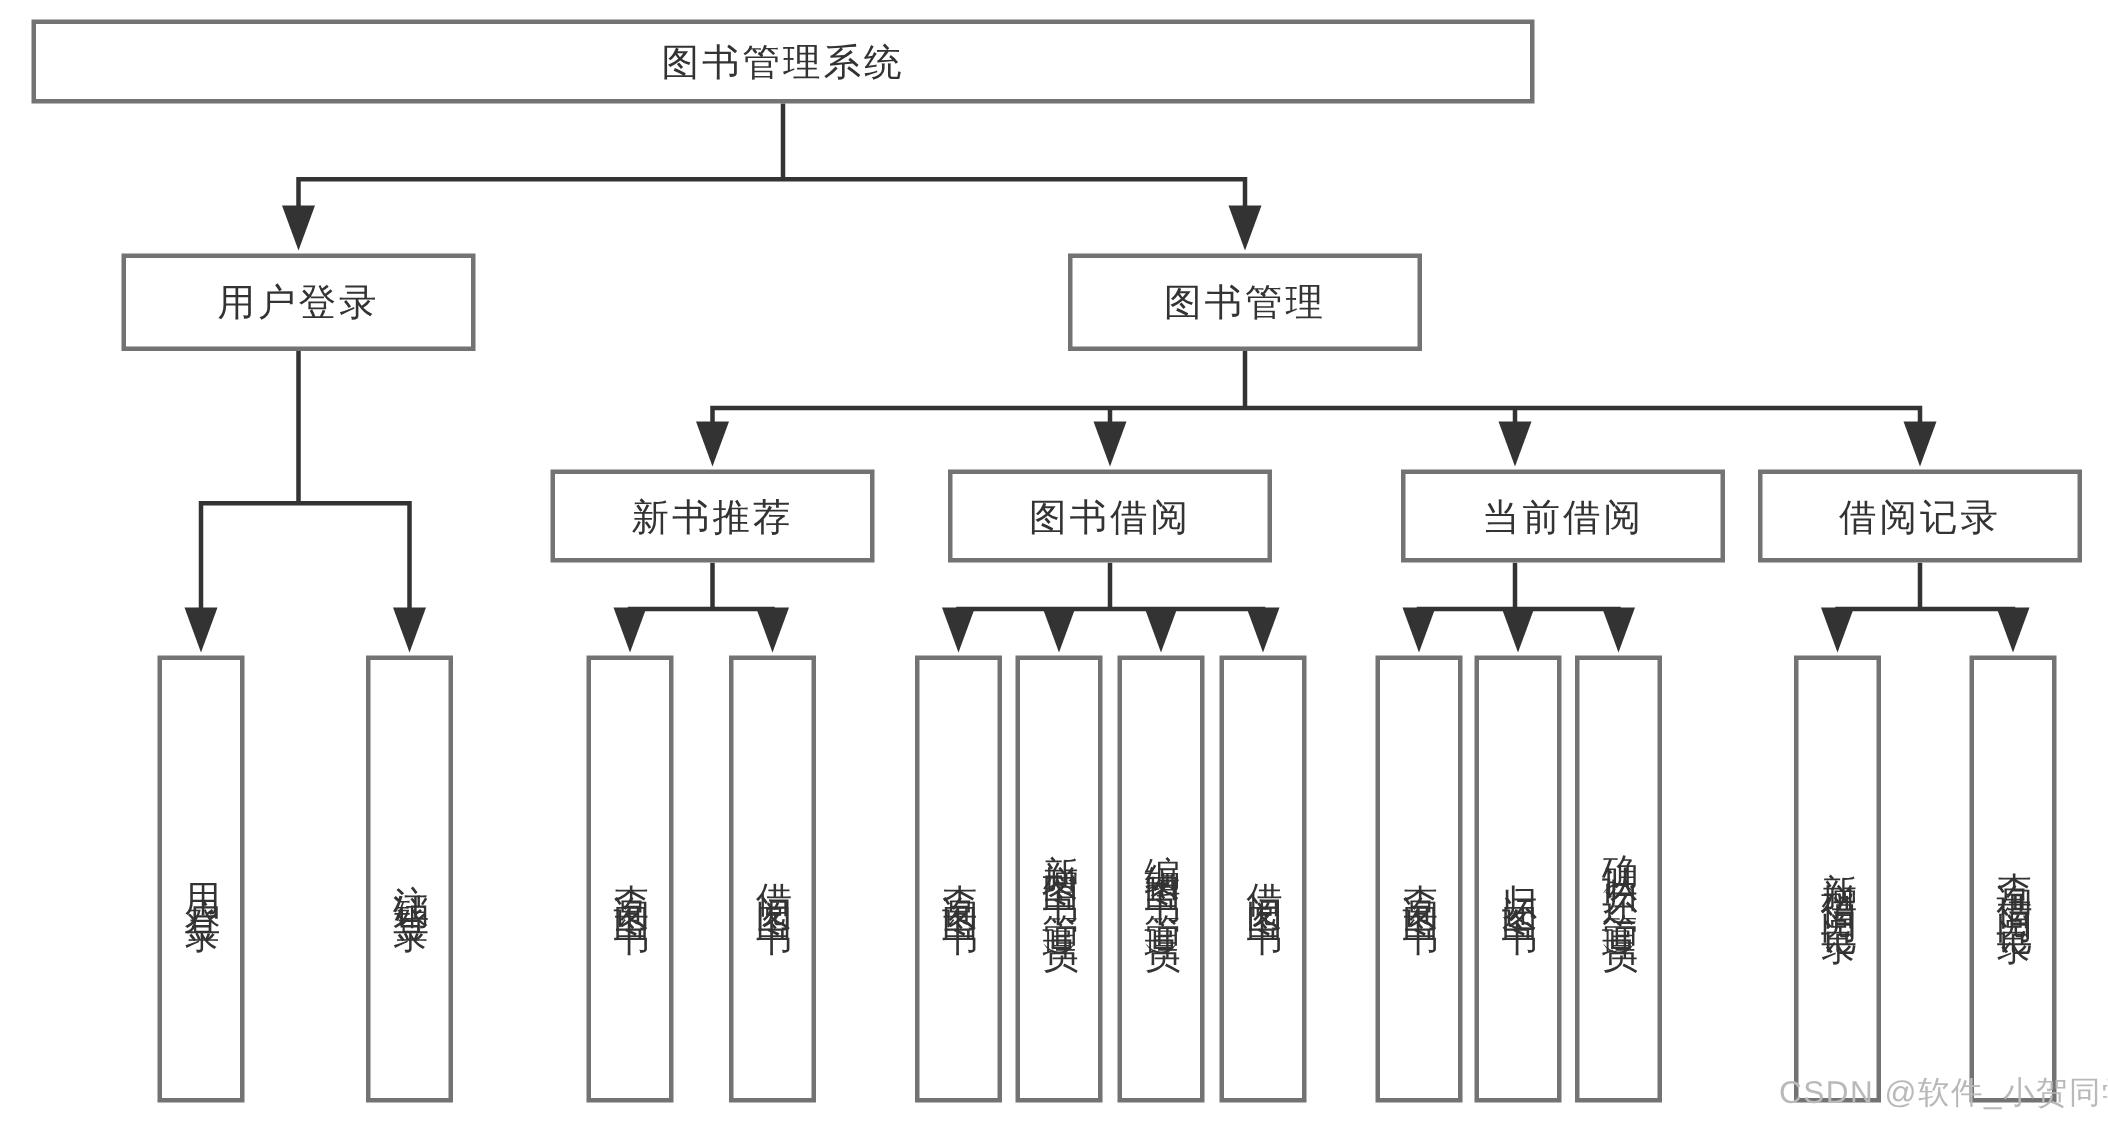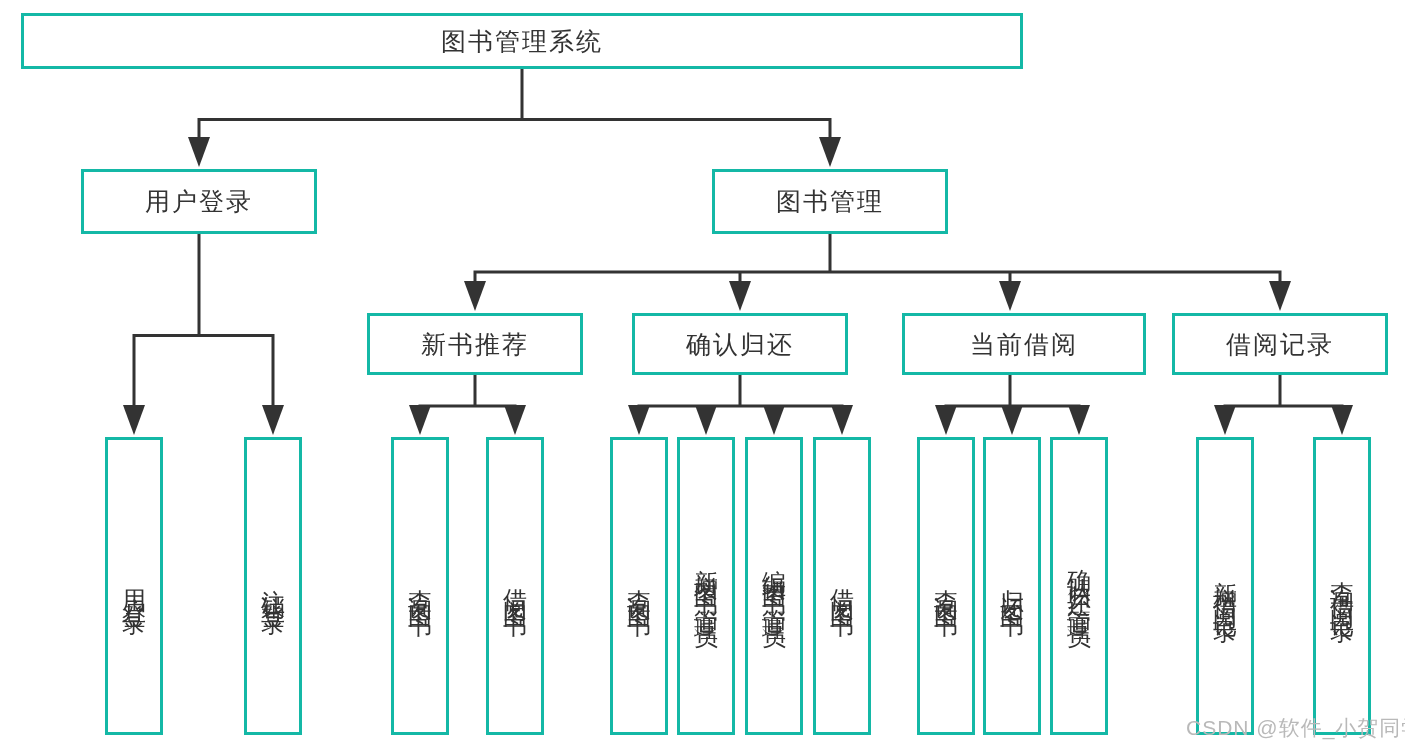--- a/index.html
+++ b/index.html
@@ -3,21 +3,21 @@
 <meta charset="utf-8">
 <style>
   html,body { margin:0; padding:0; background:#ffffff; }
   .canvas {
     position:relative; width:1405px; height:747px; background:#ffffff;
     font-family:"Liberation Sans", sans-serif; overflow:hidden;
   }
   .connectors { position:absolute; left:0; top:0; width:1405px; height:747px; }
   .box {
     position:absolute; box-sizing:border-box;
-    border:3px solid #14b8a6; background:#ffffff; color:#333333;
+    border:3px solid #737373; background:#ffffff; color:#333333;
     display:grid; place-items:center;
   }
   .hbox { font-size:25px; letter-spacing:2px; white-space:nowrap; }
   .vbox {
     writing-mode:vertical-rl; text-orientation:mixed;
     font-size:24px; letter-spacing:8px; line-height:1; white-space:nowrap;
   }
   .watermark {
     position:absolute; left:1186px; top:714px;
     font-size:21px; letter-spacing:1px; color:#b9b9b9; white-space:nowrap;
@@ -79,22 +79,22 @@
       <polygon points="1331,405 1353,405 1342,435"></polygon>
     </g>
   </svg>
 
   <div class="box hbox" style="left:21px; top:13px; width:1002px; height:56px;">图书管理系统</div>
 
   <div class="box hbox" style="left:81px; top:169px; width:236px; height:65px;">用户登录</div>
   <div class="box hbox" style="left:367px; top:313px; width:216px; height:62px;">新书推荐</div>
 
   <div class="box hbox" style="left:712px; top:169px; width:236px; height:65px;">图书管理</div>
-  <div class="box hbox" style="left:632px; top:313px; width:216px; height:62px;">确认归还</div>
-  <div class="box hbox" style="left:902px; top:313px; width:244px; height:62px;">当前借阅</div>
+  <div class="box hbox" style="left:632px; top:313px; width:216px; height:62px;">图书借阅</div>
+  <div class="box hbox" style="left:934px; top:313px; width:216px; height:62px;">当前借阅</div>
   <div class="box hbox" style="left:1172px; top:313px; width:216px; height:62px;">借阅记录</div>
 
   <div class="box vbox" style="left:105px; top:437px; width:58px; height:298px;">用户登录</div>
   <div class="box vbox" style="left:244px; top:437px; width:58px; height:298px;">注销登录</div>
 
   <div class="box vbox" style="left:391px; top:437px; width:58px; height:298px;">查询图书</div>
   <div class="box vbox" style="left:486px; top:437px; width:58px; height:298px;">借阅图书</div>
 
   <div class="box vbox" style="left:610px; top:437px; width:58px; height:298px;">查询图书</div>
   <div class="box vbox" style="left:677px; top:437px; width:58px; height:298px;">新增图书（管理员）</div>

